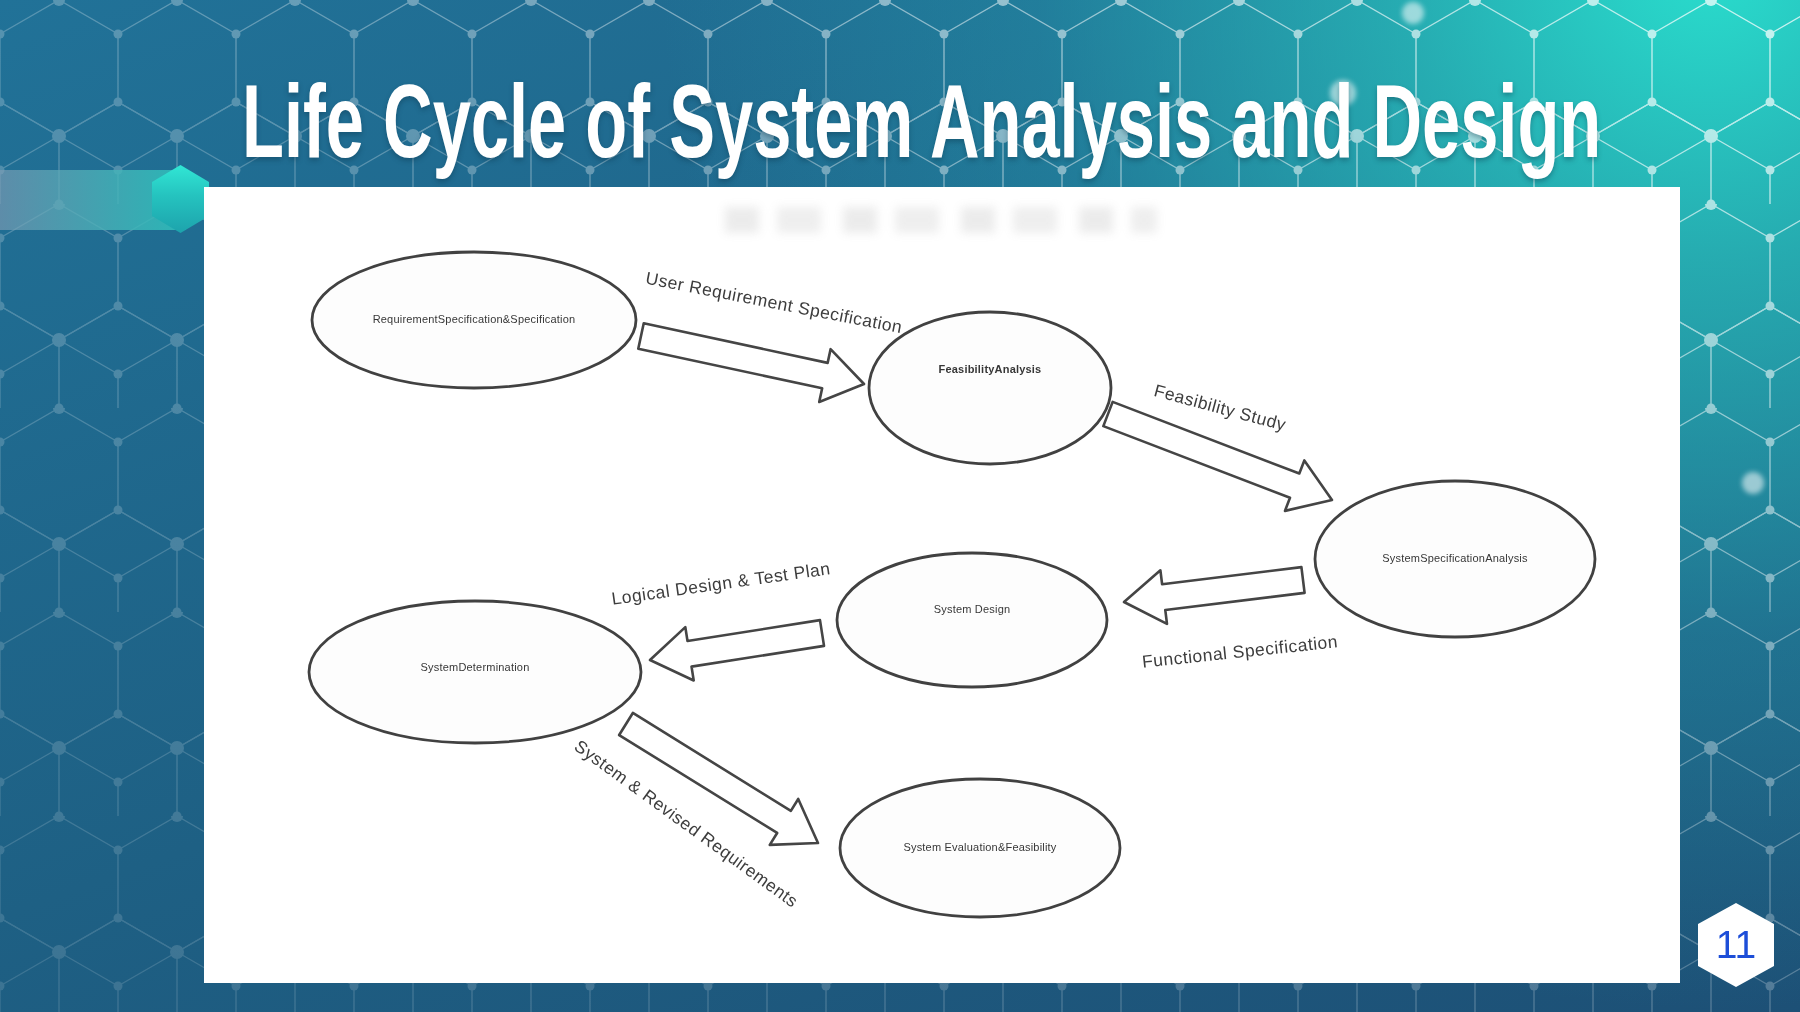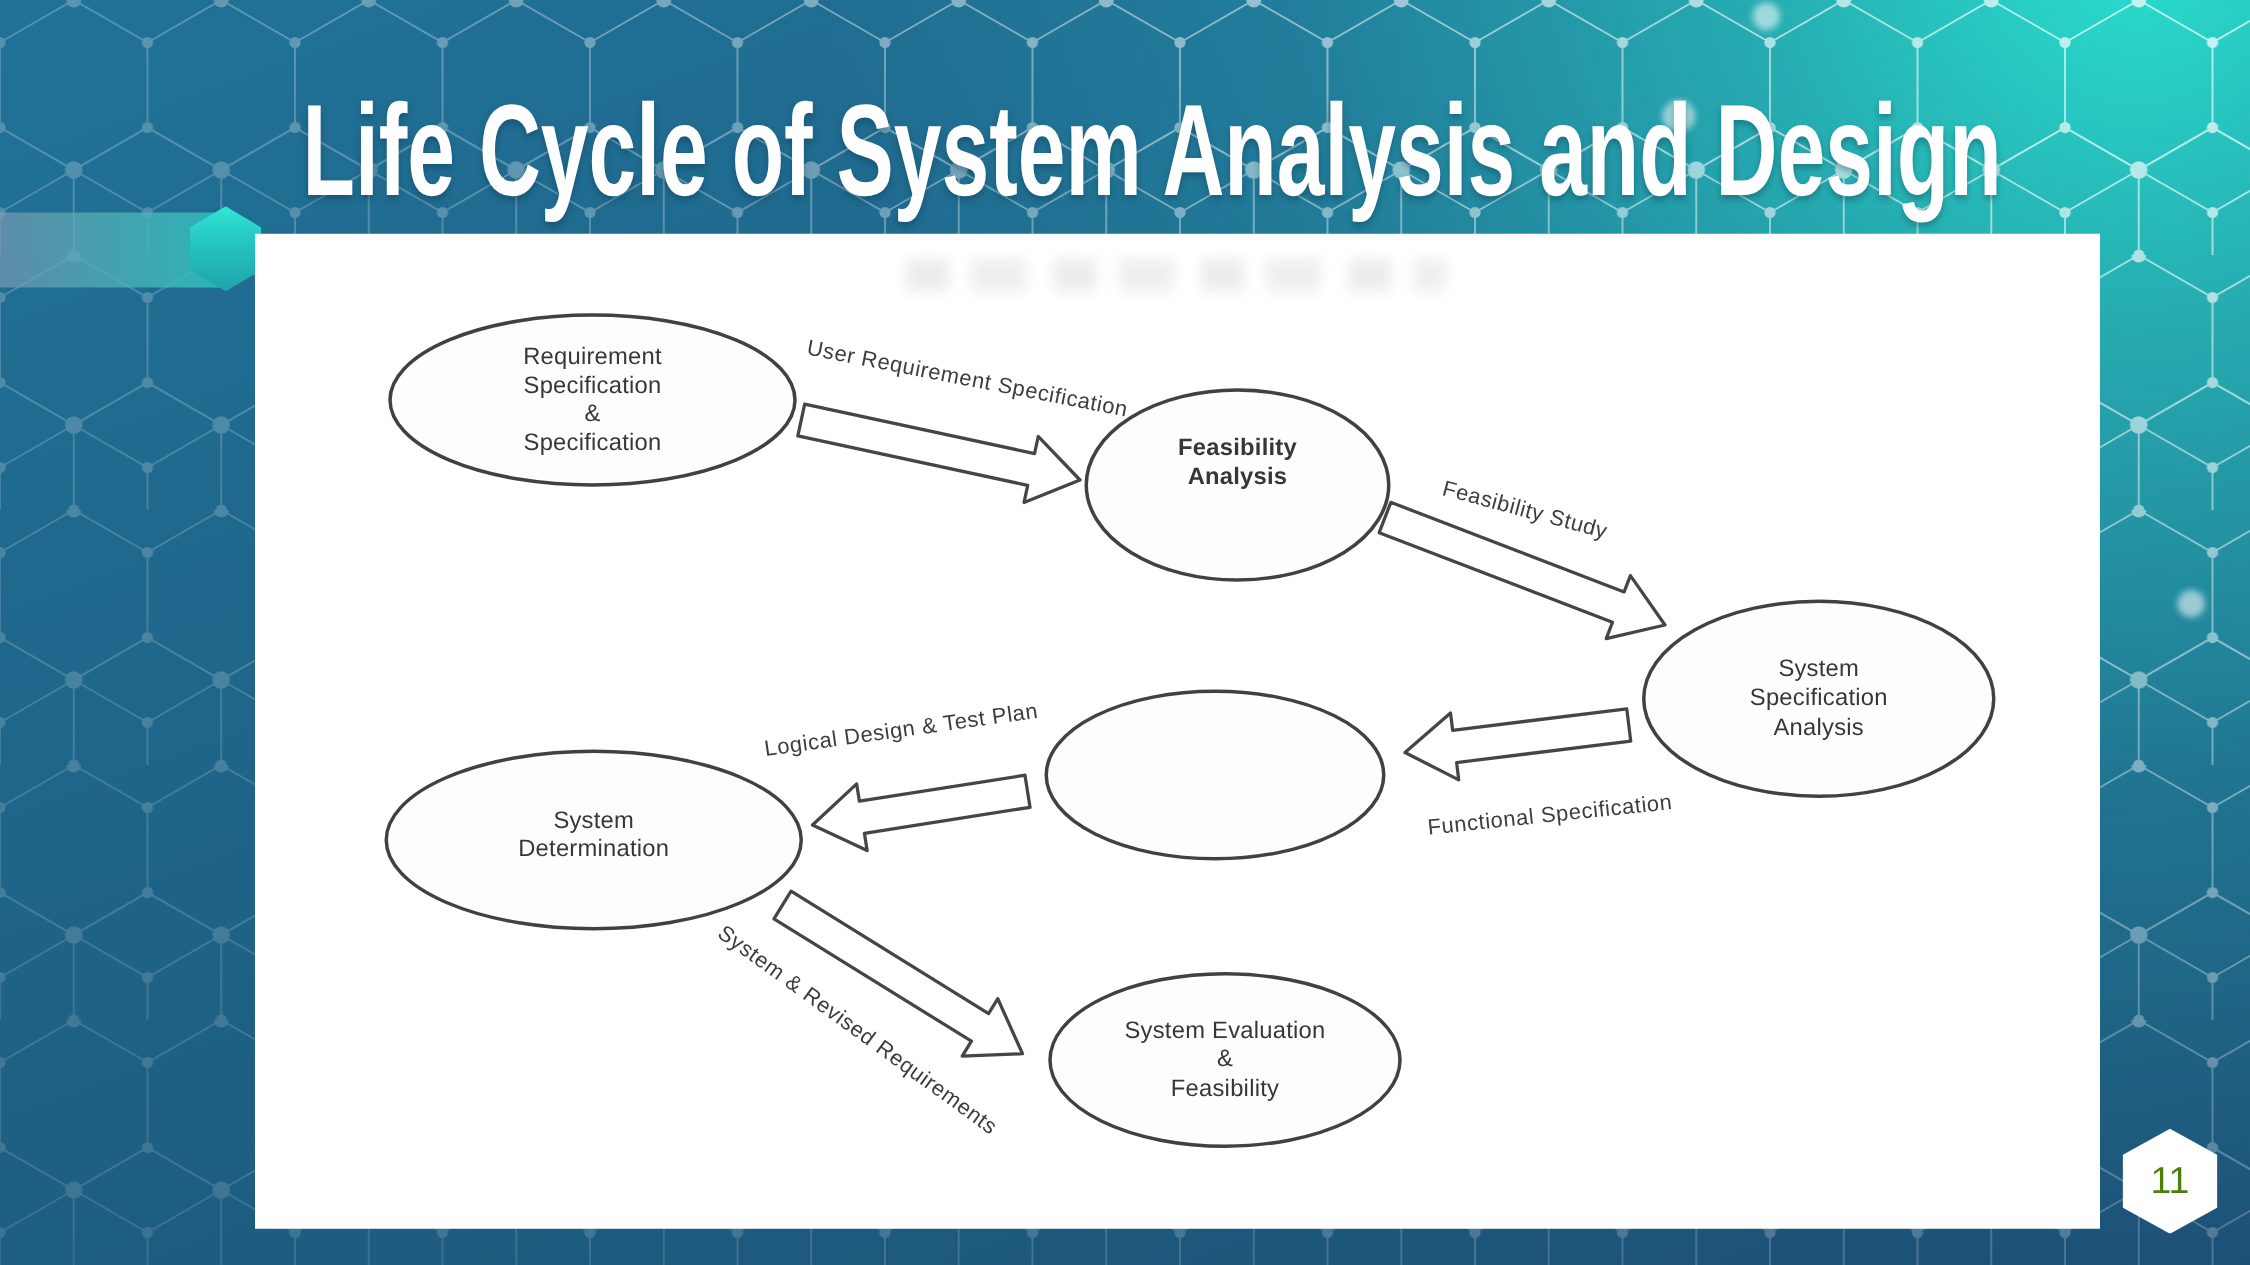--- a/index.html
+++ b/index.html
@@ -19,27 +19,27 @@
     font-size:104px;line-height:1;white-space:nowrap;letter-spacing:0px;
     transform:scaleX(0.66);transform-origin:left top;
     text-shadow:0 3px 6px rgba(8,45,66,0.35);}
   .panel{position:absolute;left:204px;top:187px;width:1476px;height:796px;background:#ffffff;}
   .watermark{position:absolute;left:725px;top:207px;width:432px;height:26px;opacity:0.16;filter:blur(5px);
     background:repeating-linear-gradient(90deg,#8a8a8a 0 34px,transparent 34px 52px,#9a9a9a 52px 96px,transparent 96px 118px);}
   #diagram-svg{position:absolute;left:0;top:0;width:1800px;height:1012px;}
   #label-layer{position:absolute;left:0;top:0;width:1800px;height:1012px;pointer-events:none;}
   .node-ellipse{fill:#fdfdfd;stroke:#414141;stroke-width:2.8;}
   .edge-arrow{fill:#ffffff;stroke:#454545;stroke-width:2.6;stroke-linejoin:round;}
-  .node-label{position:absolute;display:flex;flex-direction:column;justify-content:center;align-items:center;
-    text-align:center;color:#373737;font-size:19px;line-height:1.22;letter-spacing:0.2px;}
+  .node-label{position:absolute;display:flex;flex-direction:row;justify-content:center;align-items:center;
+    text-align:center;color:#373737;font-size:11px;line-height:1.22;letter-spacing:0.2px;}
   .edge-label{position:absolute;color:#3d3d3d;font-size:17.5px;white-space:nowrap;letter-spacing:0.5px;}
   .page-hex{position:absolute;left:1698px;top:903px;width:76px;height:84px;background:#ffffff;
     clip-path:polygon(50% 0,100% 25%,100% 75%,50% 100%,0 75%,0 25%);
     display:flex;align-items:center;justify-content:center;}
-  .page-hex span{color:#4d7c0f;font-size:30px;}
+  .page-hex span{color:#1d4ed8;font-size:39px;}
 </style>
 </head>
 <body>
 
 <div class="slide">
 
   <svg class="bg-pattern" viewBox="0 0 1800 1012" xmlns="http://www.w3.org/2000/svg">
     <defs>
       <pattern id="hexpat" width="118" height="204" patternUnits="userSpaceOnUse">
         <g fill="none" stroke="#ffffff" stroke-width="1.4">
@@ -108,20 +108,23 @@
       </div>
       <div class="node-label" style="left: 869px; top: 294px; width: 242px; height: 152px; font-weight: bold;">
         <div>Feasibility</div>
         <div>Analysis</div>
       </div>
       <div class="node-label" style="left: 1315px; top: 481px; width: 280px; height: 156px;">
         <div>System</div>
         <div>Specification</div>
         <div>Analysis</div>
       </div>
+      <div class="node-label" style="left: 837px; top: 543px; width: 270px; height: 134px;">
+        <div>System Design</div>
+      </div>
       <div class="node-label" style="left: 309px; top: 597px; width: 332px; height: 142px;">
         <div>System</div>
         <div>Determination</div>
       </div>
       <div class="node-label" style="left: 840px; top: 779px; width: 280px; height: 138px; align-items: center;">
         <div>System Evaluation</div>
         <div>&amp;</div>
         <div>Feasibility</div>
       </div>
       <div class="edge-label" style="left: 774px; top: 303px; transform: translate(-50%, -50%) rotate(11deg);">User Requirement Specification</div>

